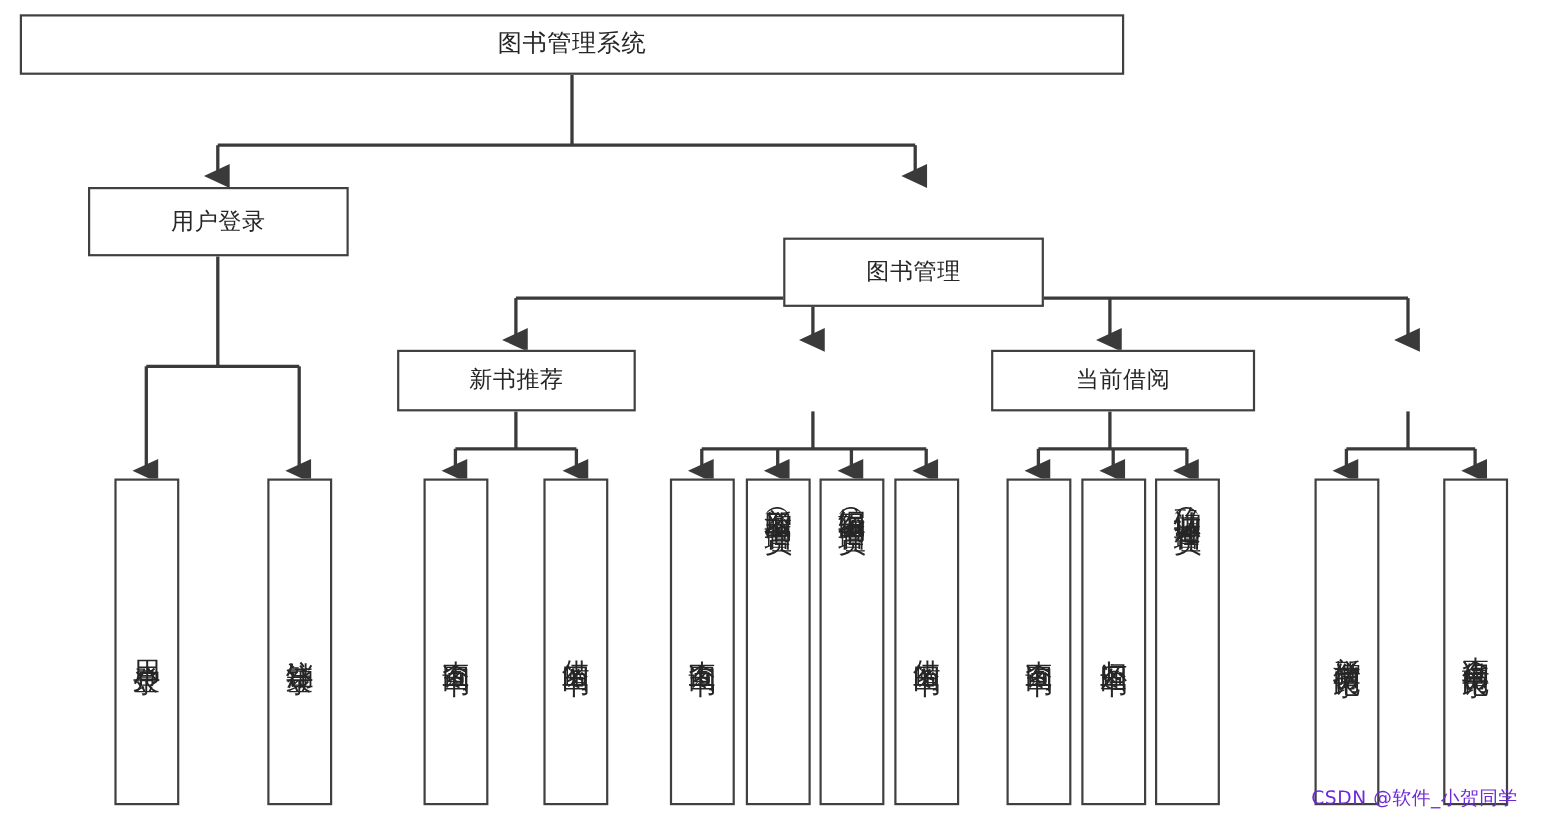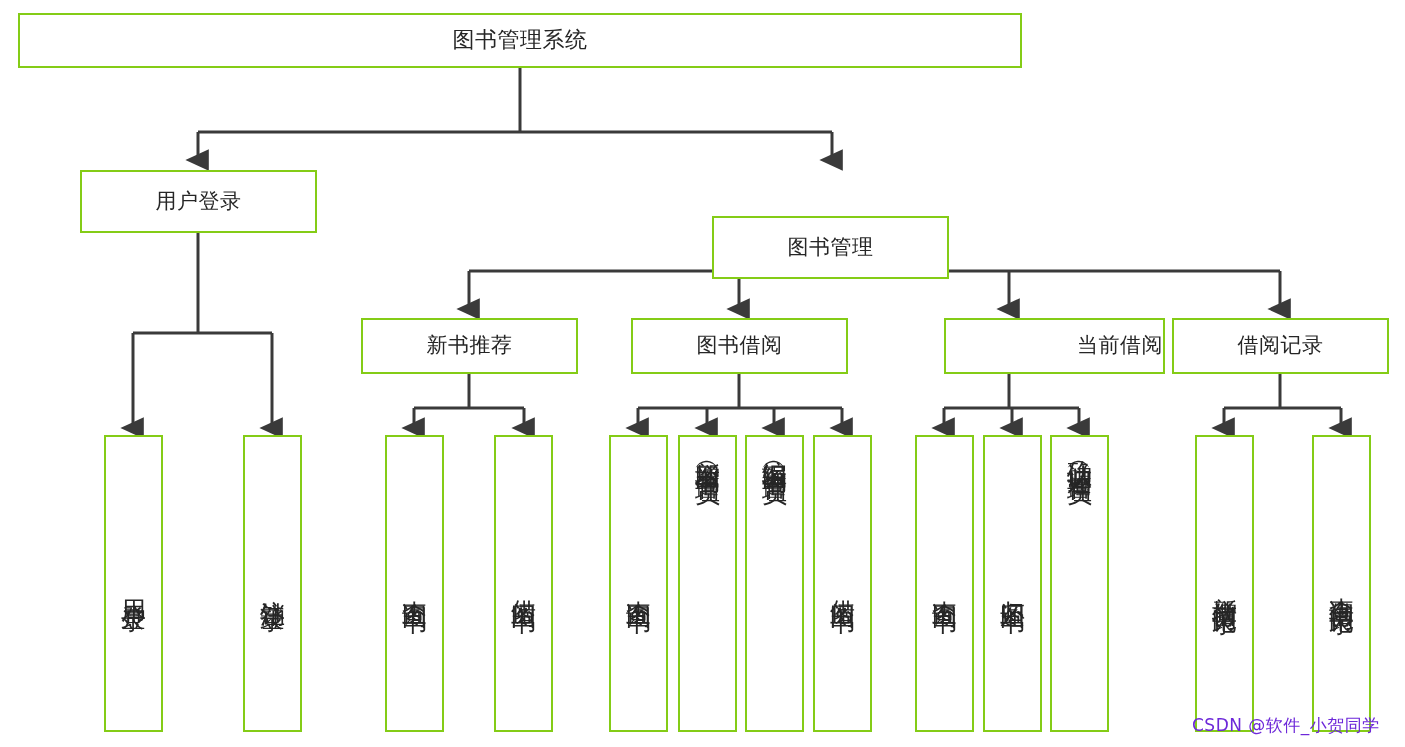--- a/index.html
+++ b/index.html
@@ -23,21 +23,21 @@
     left: 0;
     top: 0;
     width: 1405px;
     height: 747px;
     pointer-events: none;
   }
   .node {
     position: absolute;
     box-sizing: border-box;
     background: #ffffff;
-    border: 2px solid #84cc16;
+    border: 2px solid #404040;
     display: flex;
     align-items: center;
     justify-content: center;
     color: #262626;
     z-index: 2;
   }
   .node .label {
     display: block;
     text-align: center;
     letter-spacing: 0.5px;
@@ -145,28 +145,22 @@
   <div class="node horiz" style="left:80px; top:170px; width:237px; height:63px;">
     <span class="label">用户登录</span>
   </div>
   <div class="node horiz" style="left:712px; top:170px; width:237px; height:63px;margin-top:46px;">
     <span class="label">图书管理</span>
   </div>
 
   <div class="node horiz" style="left:361px; top:318px; width:217px; height:56px;">
     <span class="label">新书推荐</span>
   </div>
-  <div class="node horiz" style="left:631px; top:318px; width:217px; height:56px;">
-    <span class="label">图书借阅</span>
-  </div>
-  <div class="node horiz" style="left:944px; top:318px; width:221px; height:56px;justify-content:flex-end;">
+  <div class="node horiz" style="left:901px; top:318px; width:240px; height:56px;">
     <span class="label">当前借阅</span>
-  </div>
-  <div class="node horiz" style="left:1172px; top:318px; width:217px; height:56px;">
-    <span class="label">借阅记录</span>
   </div>
 
   <div class="node vert mid" style="left:104px; top:435px; width:59px; height:297px;">
     <span class="label">用户登录</span>
   </div>
   <div class="node vert mid" style="left:243px; top:435px; width:59px; height:297px;">
     <span class="label">注销登录</span>
   </div>
 
   <div class="node vert mid" style="left:385px; top:435px; width:59px; height:297px;">

